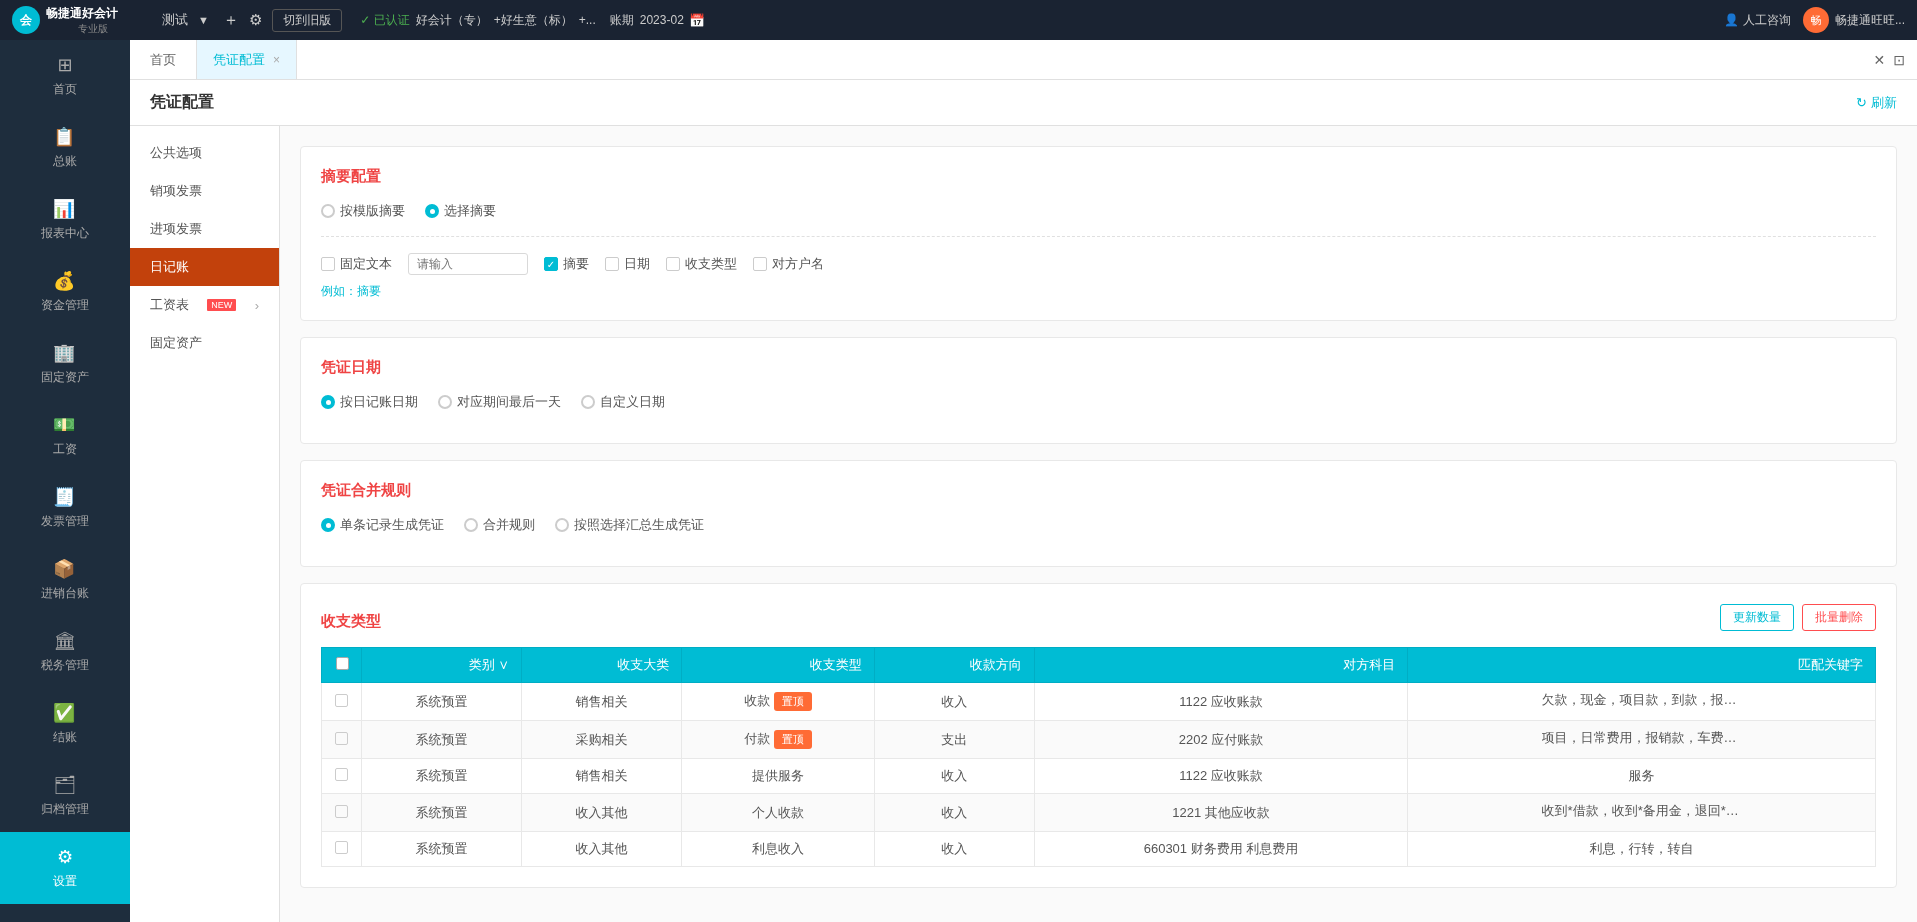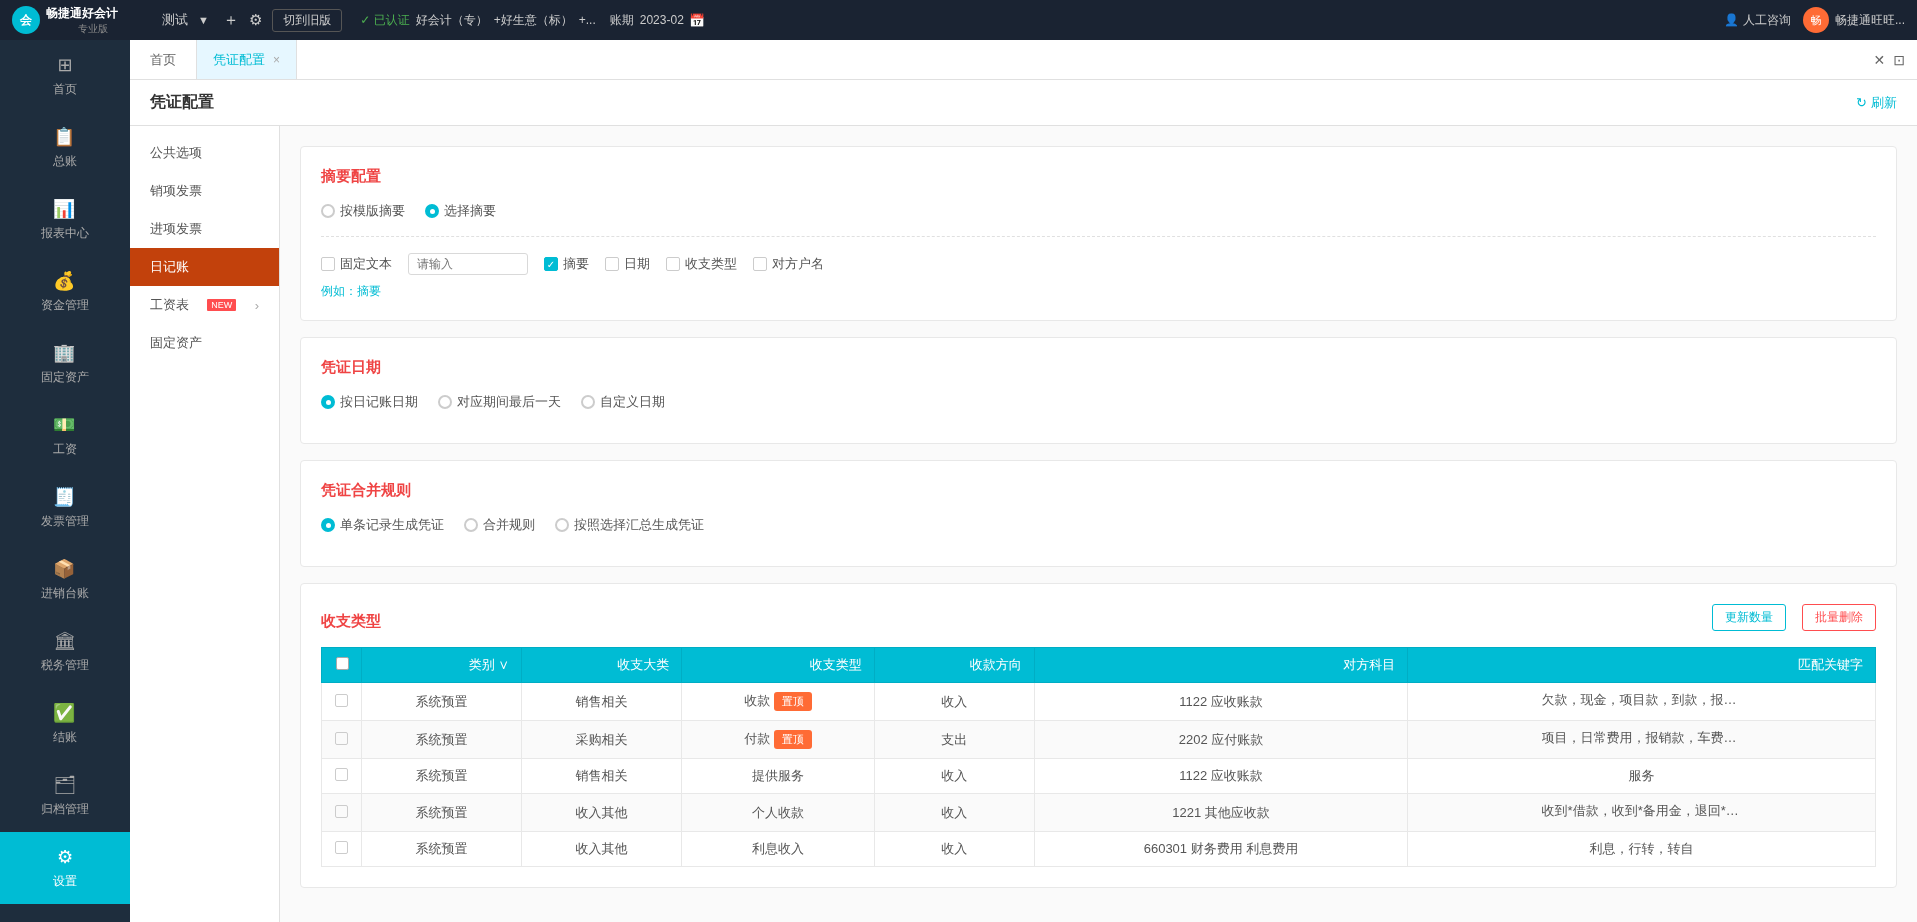--- a/index.html
+++ b/index.html
@@ -70,21 +70,21 @@
     .checkbox-item { display: flex; align-items: center; gap: 5px; font-size: 13px; color: #555; cursor: pointer; }
     .checkbox-box { width: 14px; height: 14px; border: 1px solid #ccc; display: inline-flex; align-items: center; justify-content: center; flex-shrink: 0; border-radius: 2px; }
     .checkbox-box.checked { background: #00bcd4; border-color: #00bcd4; color: white; font-size: 10px; }
     .text-input { border: 1px solid #d9d9d9; border-radius: 3px; padding: 3px 8px; font-size: 12px; color: #999; width: 120px; outline: none; }
     .example-text { color: #00bcd4; font-size: 12px; margin-top: 4px; }
 
     
     .divider { border: none; border-top: 1px dashed #e0e0e0; margin: 16px 0; }
 
     
-    .table-toolbar { display: flex; justify-content: flex-start; gap: 16px; margin-bottom: 8px; }
+    .table-toolbar { display: flex; justify-content: flex-start; gap: 8px; margin-bottom: 8px; }
     .btn-update { background: none; border: 1px solid #00bcd4; color: #00bcd4; padding: 4px 12px; border-radius: 3px; cursor: pointer; font-size: 12px; }
     .btn-delete { background: none; border: 1px solid #ff4d4f; color: #ff4d4f; padding: 4px 12px; border-radius: 3px; cursor: pointer; font-size: 12px; }
 
     .data-table { width: 100%; border-collapse: collapse; font-size: 13px; }
     .data-table th { background: #00bcd4; color: white; padding: 8px 12px; text-align: right; font-weight: normal; border: 1px solid #00adc4; }
     .data-table td { padding: 8px 12px; border: 1px solid #e8e8e8; text-align: center; color: #555; background: #fff; }
     .data-table tr:nth-child(even) td { background: #fafafa; }
     .th-first { width: 40px; }
     .tag-reset { background: #ff6b35; color: white; padding: 2px 8px; border-radius: 3px; font-size: 11px; cursor: pointer; border: none; }
     .td-left { text-align: left; }

